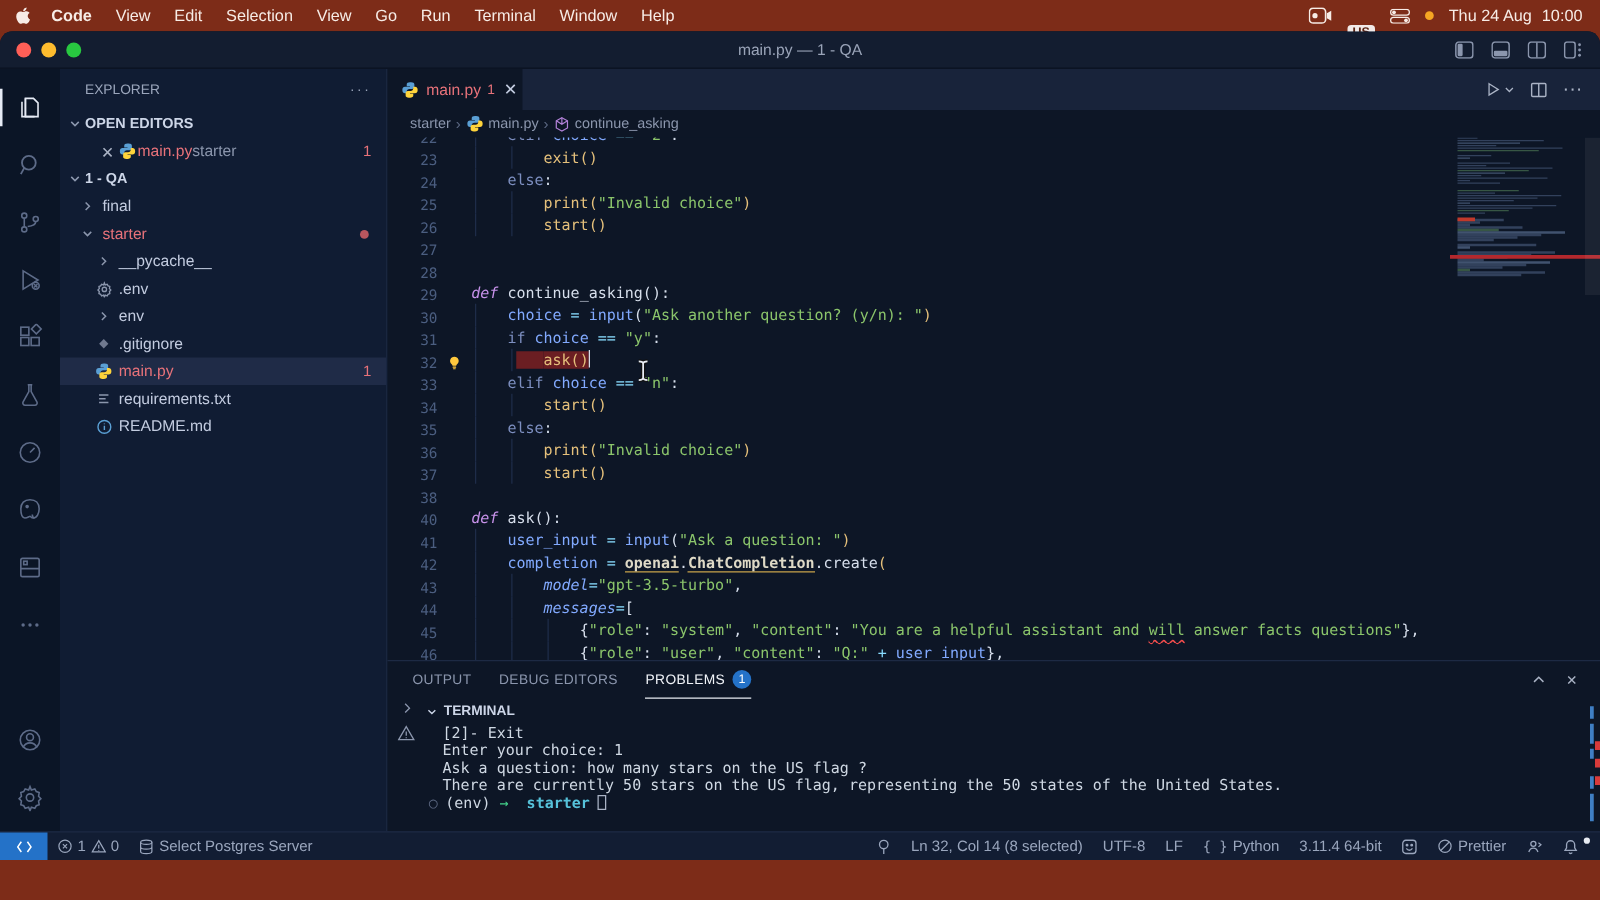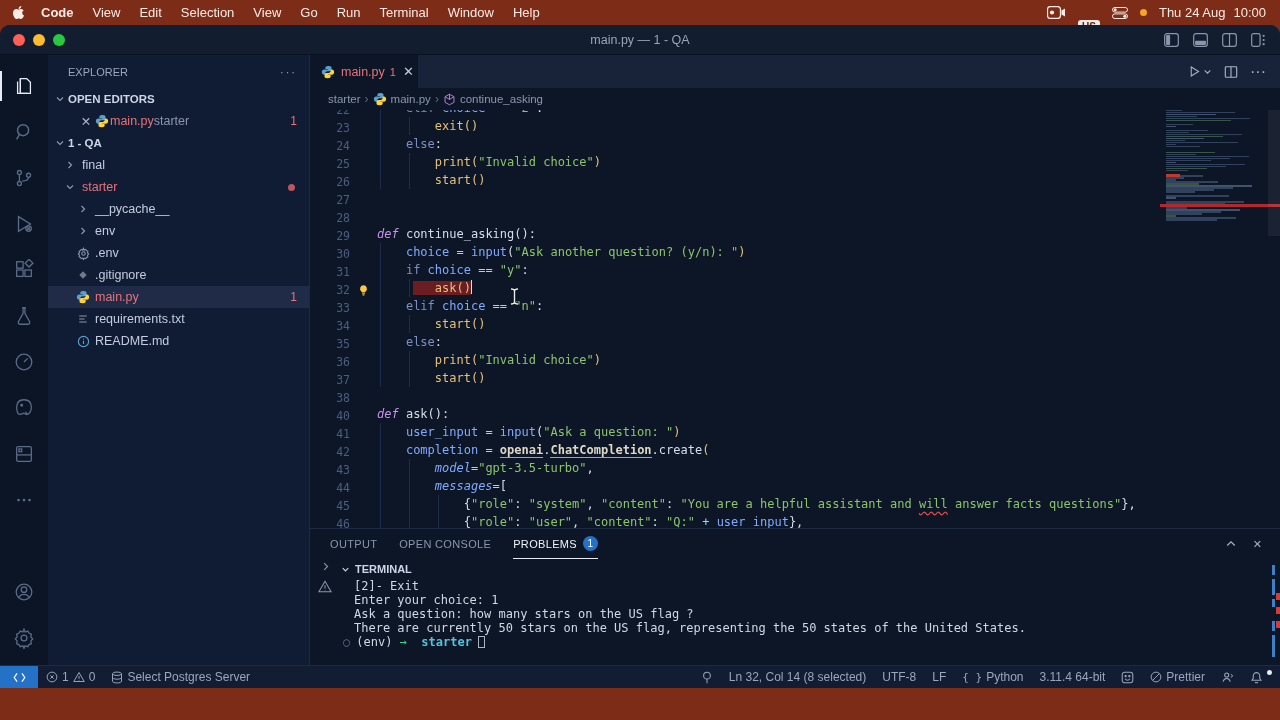--- a/index.html
+++ b/index.html
@@ -344,34 +344,34 @@
           <div class="trow" style="padding-left: 27px;">
             <span class="iconslot">
               <svg width="12" height="12" viewBox="0 0 16 16" fill="none" stroke="currentColor" stroke-width="1.6">
                 <path d="M6 4l4 4-4 4"></path>
               </svg>
             </span>
             <span class="lab">__pycache__</span>
           </div>
           <div class="trow" style="padding-left: 27px;">
             <span class="iconslot">
-              <svg width="12" height="12" viewBox="0 0 16 16" fill="none" stroke="currentColor" stroke-width="1.6">
-                <path d="M6 4l4 4-4 4"></path>
-              </svg>
-            </span>
-            <span class="lab">env</span>
-          </div>
-          <div class="trow" style="padding-left: 27px;">
-            <span class="iconslot">
               <svg width="13" height="13" viewBox="0 0 24 24" fill="none" stroke="#8b96ad" stroke-width="2">
                 <circle cx="12" cy="12" r="3.2"></circle>
                 <path d="M12 2.5l1.2 3 3-1 1.3 2.3 2.5.9-.5 3.2 2 2.1-2 2.1.5 3.2-2.5.9-1.3 2.3-3-1-1.2 3-1.2-3-3 1-1.3-2.3-2.5-.9.5-3.2-2-2.1 2-2.1-.5-3.2 2.5-.9L7.8 4.5l3 1z"></path>
               </svg>
             </span>
             <span class="lab">.env</span>
+          </div>
+          <div class="trow" style="padding-left: 27px;">
+            <span class="iconslot">
+              <svg width="12" height="12" viewBox="0 0 16 16" fill="none" stroke="currentColor" stroke-width="1.6">
+                <path d="M6 4l4 4-4 4"></path>
+              </svg>
+            </span>
+            <span class="lab">env</span>
           </div>
           <div class="trow" style="padding-left: 27px;">
             <span class="iconslot">
               <svg width="12" height="12" viewBox="0 0 16 16">
                 <rect x="4.5" y="4.5" width="7" height="7" transform="rotate(45 8 8)" fill="#70798f"></rect>
               </svg>
             </span>
             <span class="lab">.gitignore</span>
           </div>
           <div class="trow sel" style="padding-left: 27px;">
@@ -669,21 +669,21 @@
         </span>
       </div>
 
       <div class="panel">
         <div class="panel-tabs">
           <div style="display:flex;gap:22px;height:100%;align-items:stretch;">
               <div class="ptab">
                 <span>OUTPUT</span>
               </div>
               <div class="ptab">
-                <span>OPEN CONSOLE</span>
+                <span>DEBUG EDITORS</span>
               </div>
               <div class="ptab active">
                 <span>PROBLEMS</span>
                 <span class="pbadge">1</span>
               </div>
             </div>
           <div class="panel-acts">
             <span>
                 <svg width="12" height="12" viewBox="0 0 16 16" fill="none" stroke="currentColor" stroke-width="1.6">
                   <path d="M3 10l5-5 5 5"></path>

